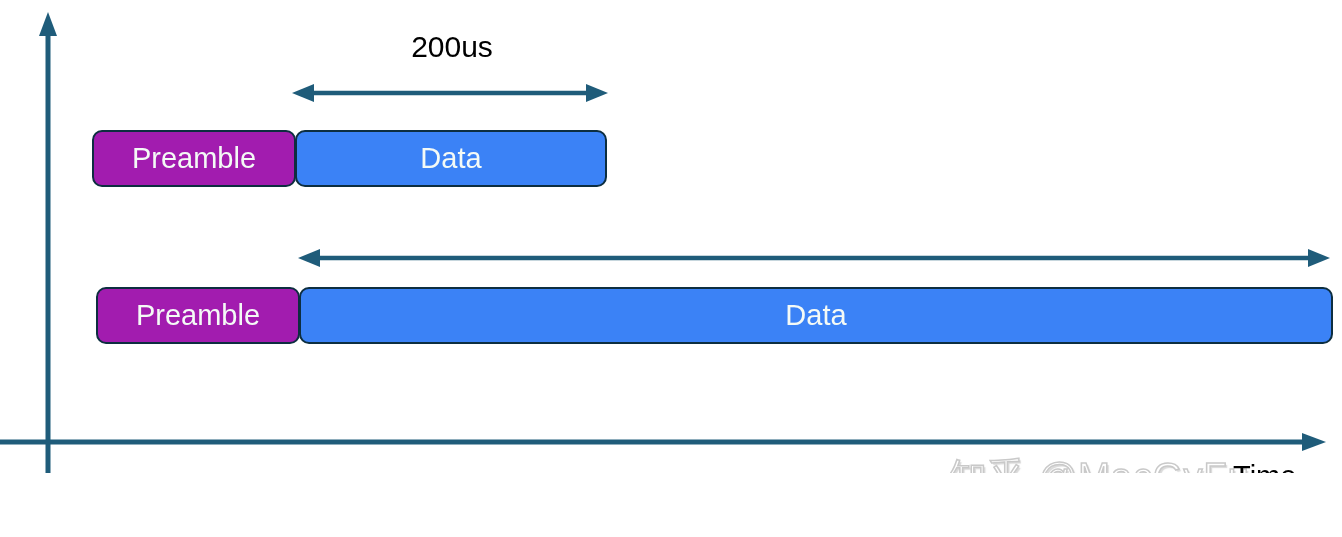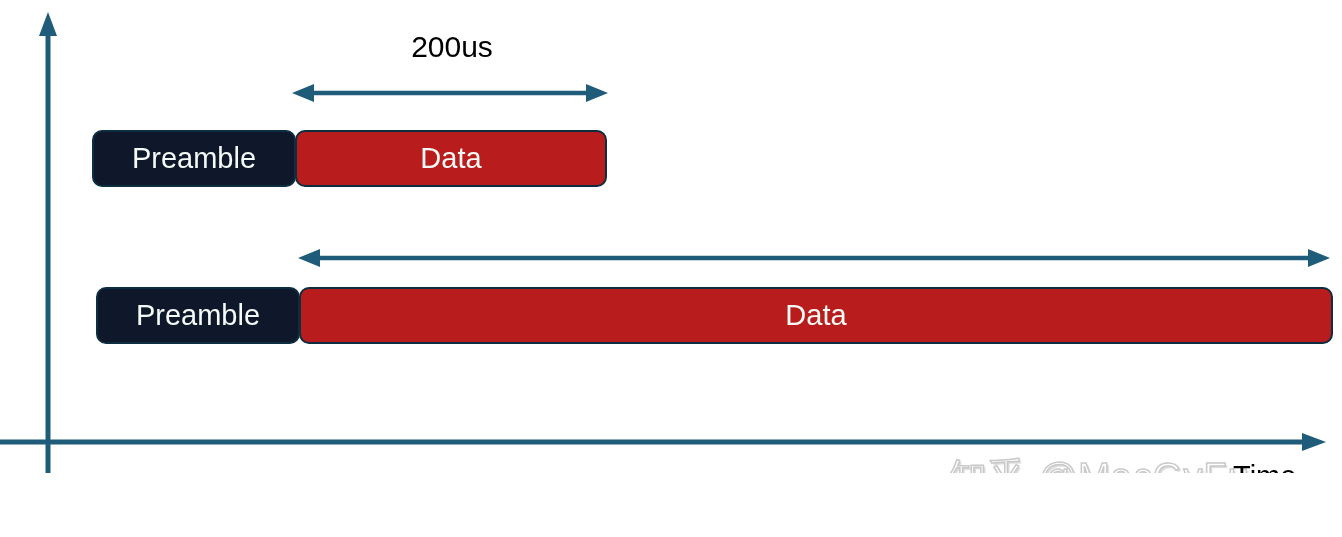--- a/index.html
+++ b/index.html
@@ -17,22 +17,22 @@
     display: flex;
     align-items: center;
     justify-content: center;
     border: 2.5px solid #0d2e40;
     border-radius: 10px;
     box-sizing: border-box;
     font-size: 29px;
     color: #f4faf6;
     z-index: 3;
   }
-  .preamble { background: #0f172a; }
-  .data { background: #b91c1c; }
+  .preamble { background: #a21caf; }
+  .data { background: #3b82f6; }
   .duration-label {
     position: absolute;
     text-align: center;
     font-size: 30px;
     color: #000000;
     z-index: 3;
   }
   .time-label {
     position: absolute;
     font-size: 29px;

